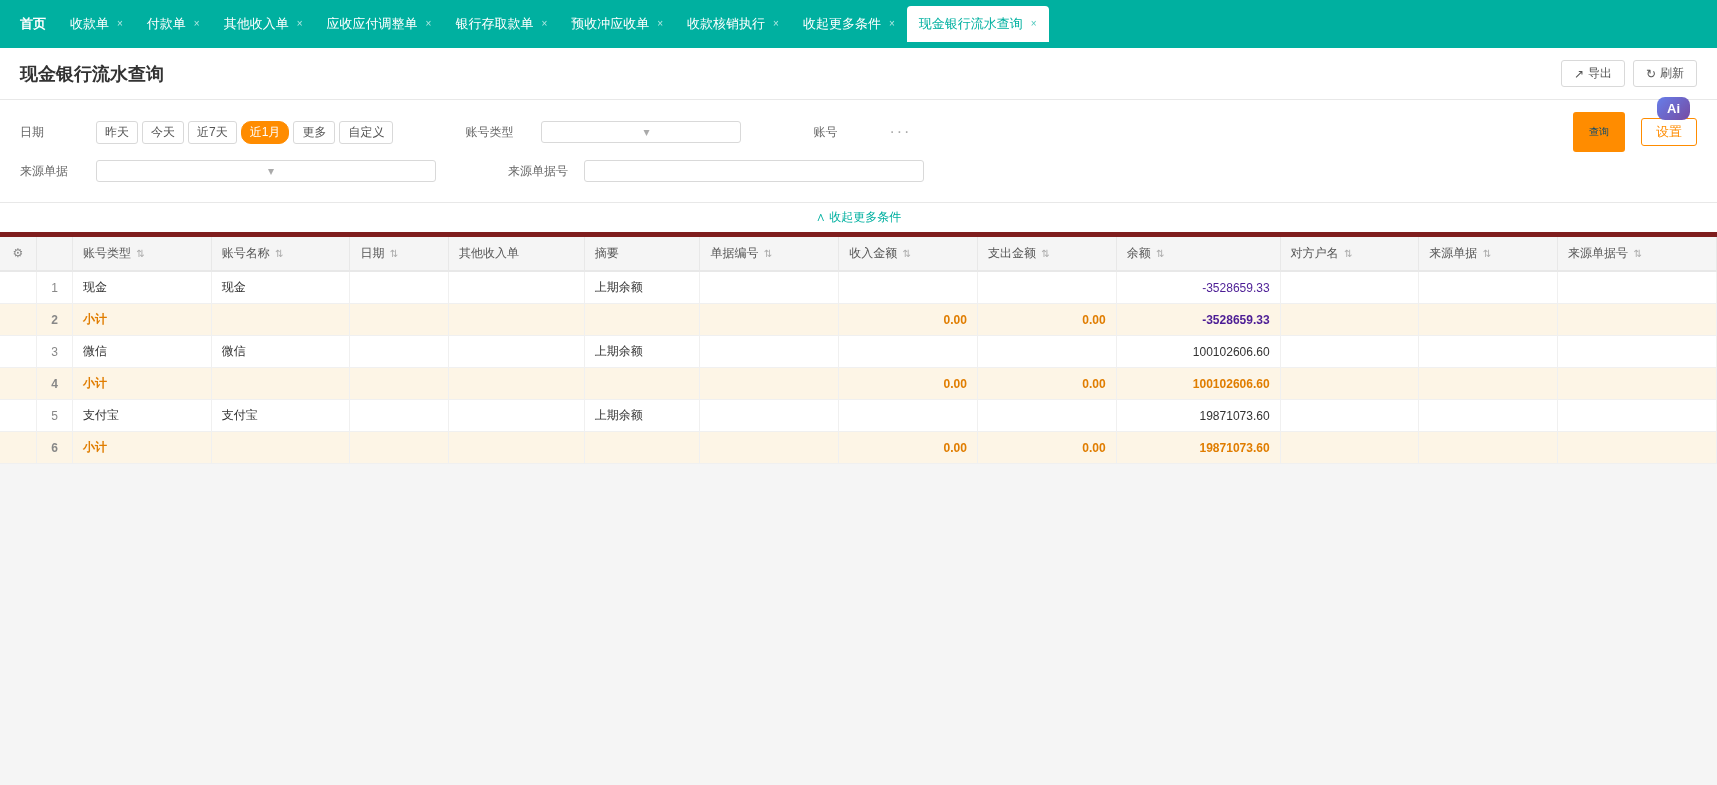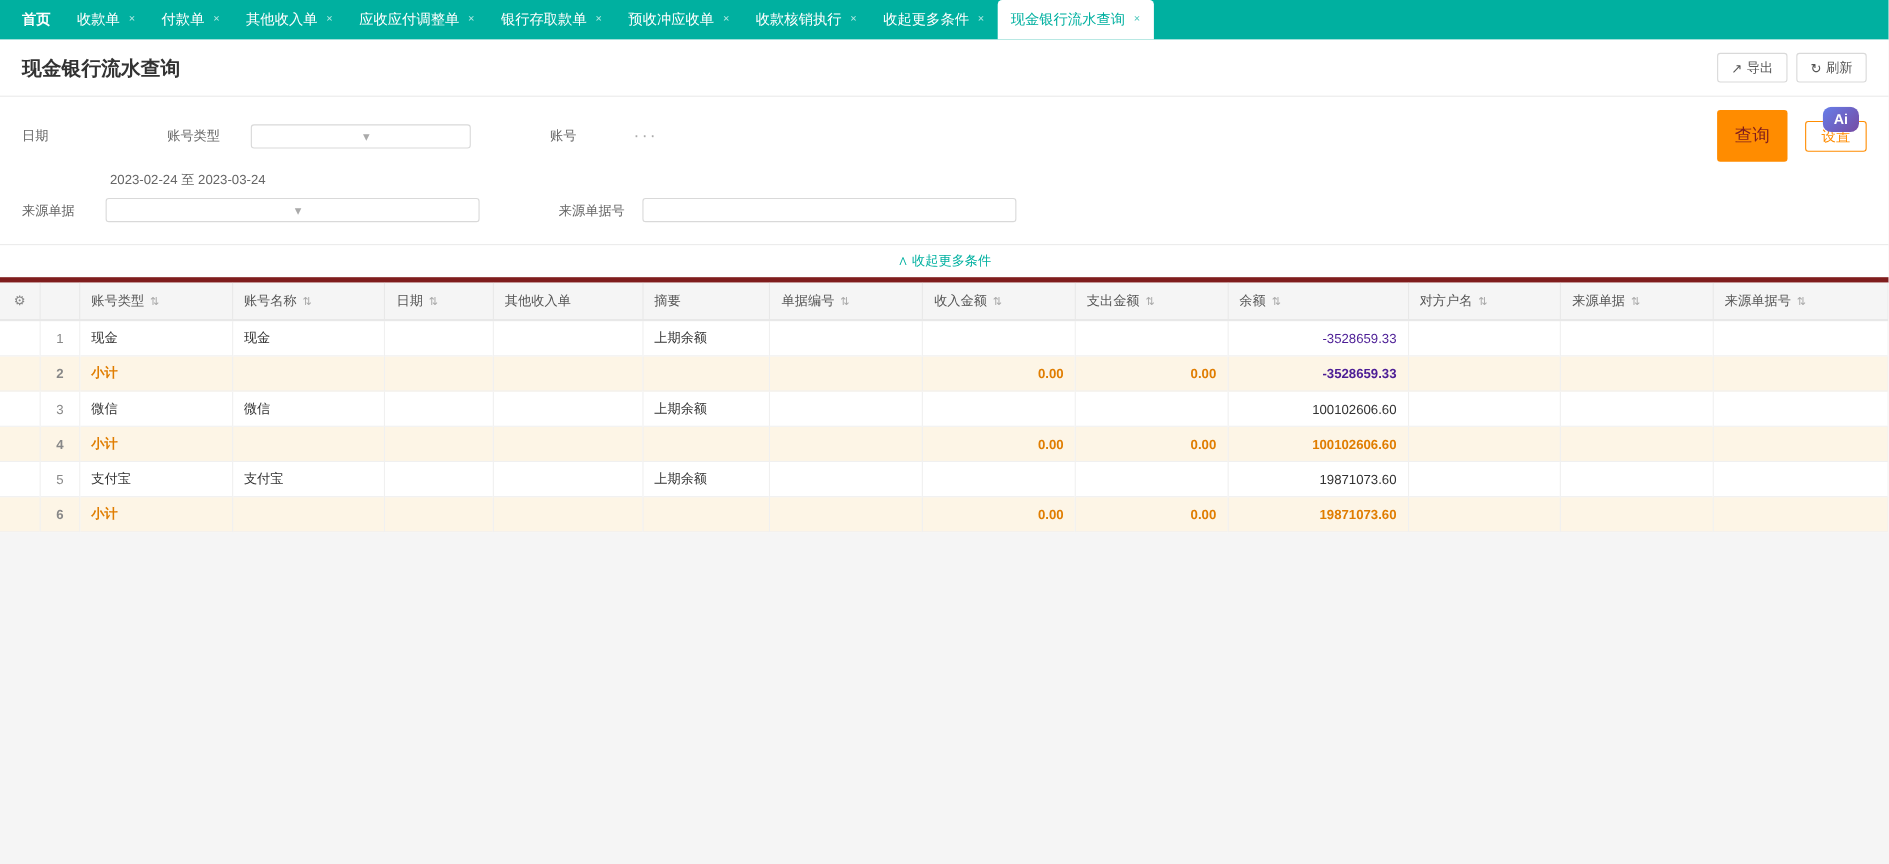--- a/index.html
+++ b/index.html
@@ -3,21 +3,21 @@
   <meta charset="utf-8">
   <style>
     * { box-sizing: border-box; margin: 0; padding: 0; }
     body { font-family: "Microsoft YaHei", Arial, sans-serif; font-size: 12px; background: #f5f5f5; color: #333; }
 
     
     .top-nav {
       background: #00b0a0;
       display: flex;
       align-items: center;
-      height: 36px;
+      height: 48px;
       padding: 0 8px;
       overflow: hidden;
     }
     .nav-item {
       color: #fff;
       padding: 0 12px;
       height: 36px;
       line-height: 36px;
       cursor: pointer;
       white-space: nowrap;
@@ -104,26 +104,26 @@
     .filter-input {
       border: 1px solid #d9d9d9;
       border-radius: 3px;
       padding: 3px 8px;
       min-width: 200px;
       font-size: 12px;
       outline: none;
     }
     .btn-query {
       background: #ff8c00;
-      color: #7f1d1d;
+      color: #0c4a6e;
       border: none;
       padding: 13px 16px;
       border-radius: 3px;
       cursor: pointer;
-      font-size: 16px;
+      font-size: 10px;
     }
     .btn-settings {
       background: #fff;
       color: #ff8c00;
       border: 1px solid #ff8c00;
       padding: 4px 14px;
       border-radius: 3px;
       cursor: pointer;
       font-size: 13px;
     }
@@ -257,36 +257,40 @@
     <button class="btn-refresh">
       <span>↻</span>
       <span>刷新</span>
     </button>
   </div>
 </div>
 
 <div class="filter-area">
   <div class="filter-row">
     <span class="filter-label">日期</span>
+    <div class="date-shortcuts">
+      <button class="date-btn">昨天</button>
+      <button class="date-btn">今天</button>
+      <button class="date-btn">近7天</button>
+      <button class="date-btn active">近1月</button>
+      <button class="date-btn">更多</button>
+      <button class="date-btn">自定义</button>
+    </div>
     <span style="margin-left: 40px;"></span>
     <span class="filter-label">账号类型</span>
     <div class="filter-select" style="min-width:200px;">
       <span></span>
       <span class="arrow">▾</span>
     </div>
     <span style="margin-left: 40px;"></span>
     <span class="filter-label">账号</span>
     <span class="more-dots">···</span>
     <div style="flex:1;"></div>
     <button class="btn-query">查询</button>
     <button class="btn-settings">设置</button>
-  </div>
-  <div class="filter-row">
-    <span style="min-width:60px;"></span>
-    <span class="date-range">2023-02-24 至 2023-03-24</span>
   </div>
   <div class="filter-row">
     <span class="filter-label">来源单据</span>
     <div class="filter-select" style="min-width:340px;">
       <span></span>
       <span class="arrow">▾</span>
     </div>
     <span style="margin-left: 40px;"></span>
     <span class="filter-label">来源单据号</span>
     <input class="filter-input" style="min-width: 340px;" type="text" value="">

